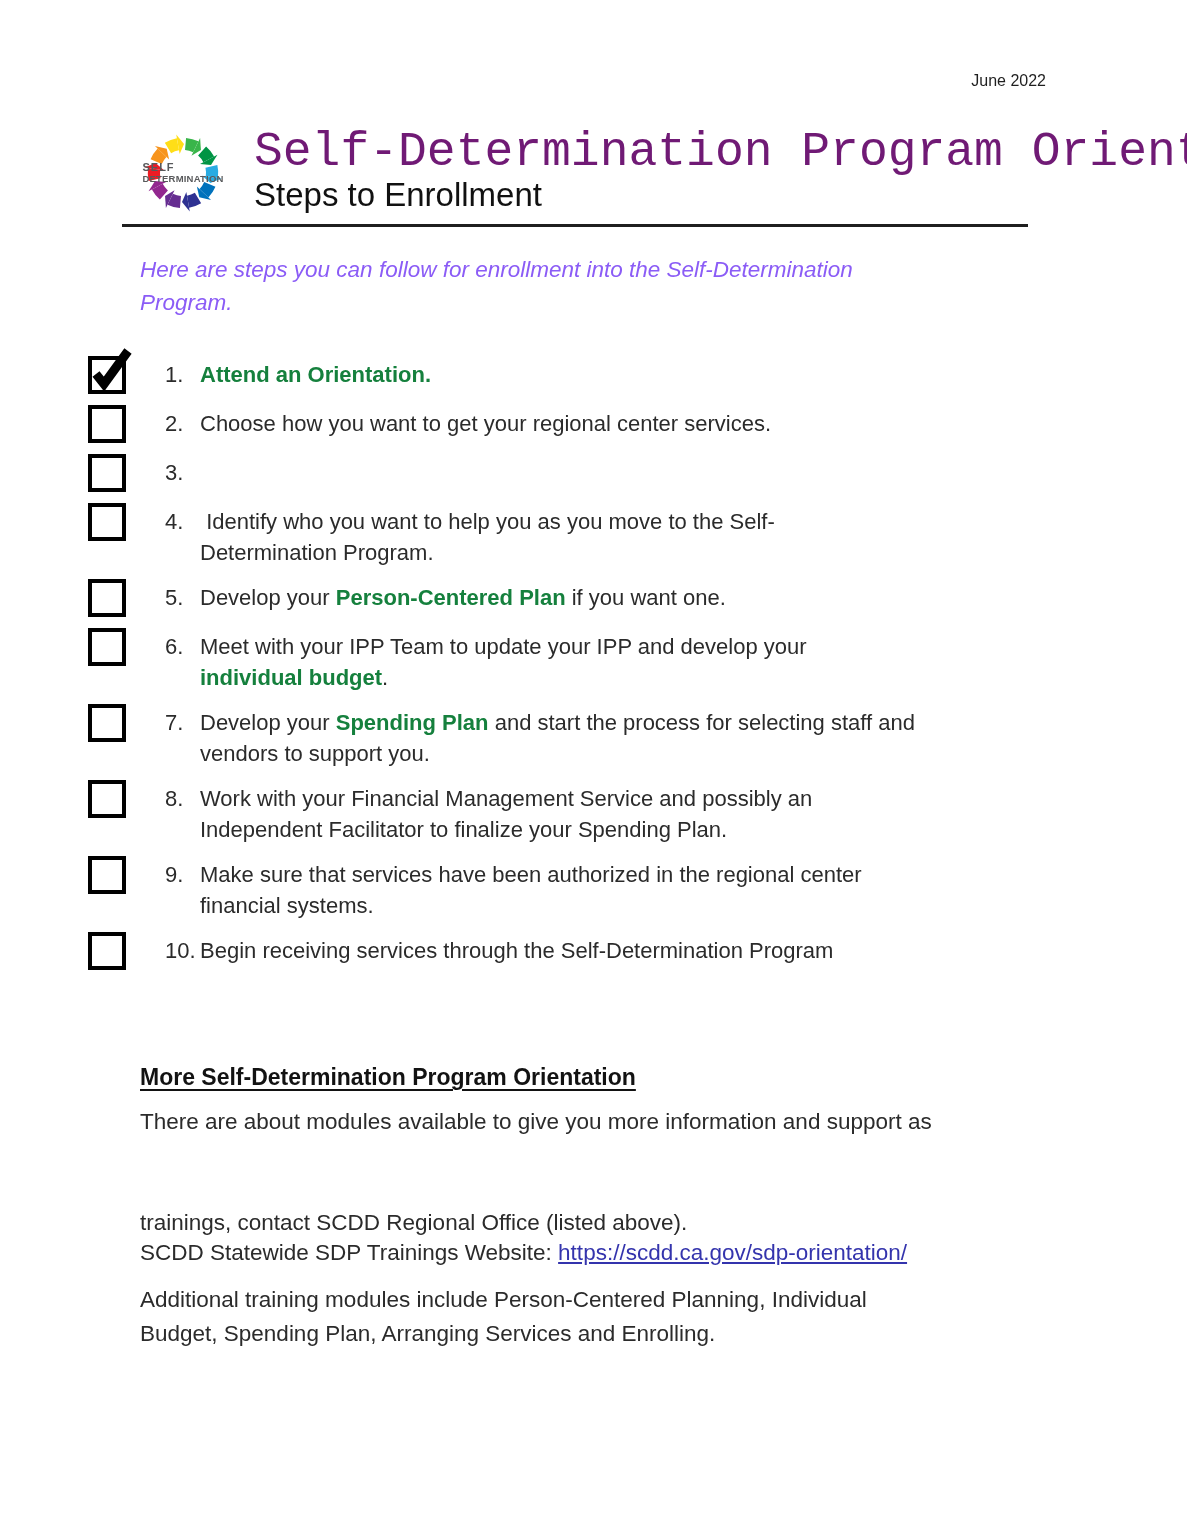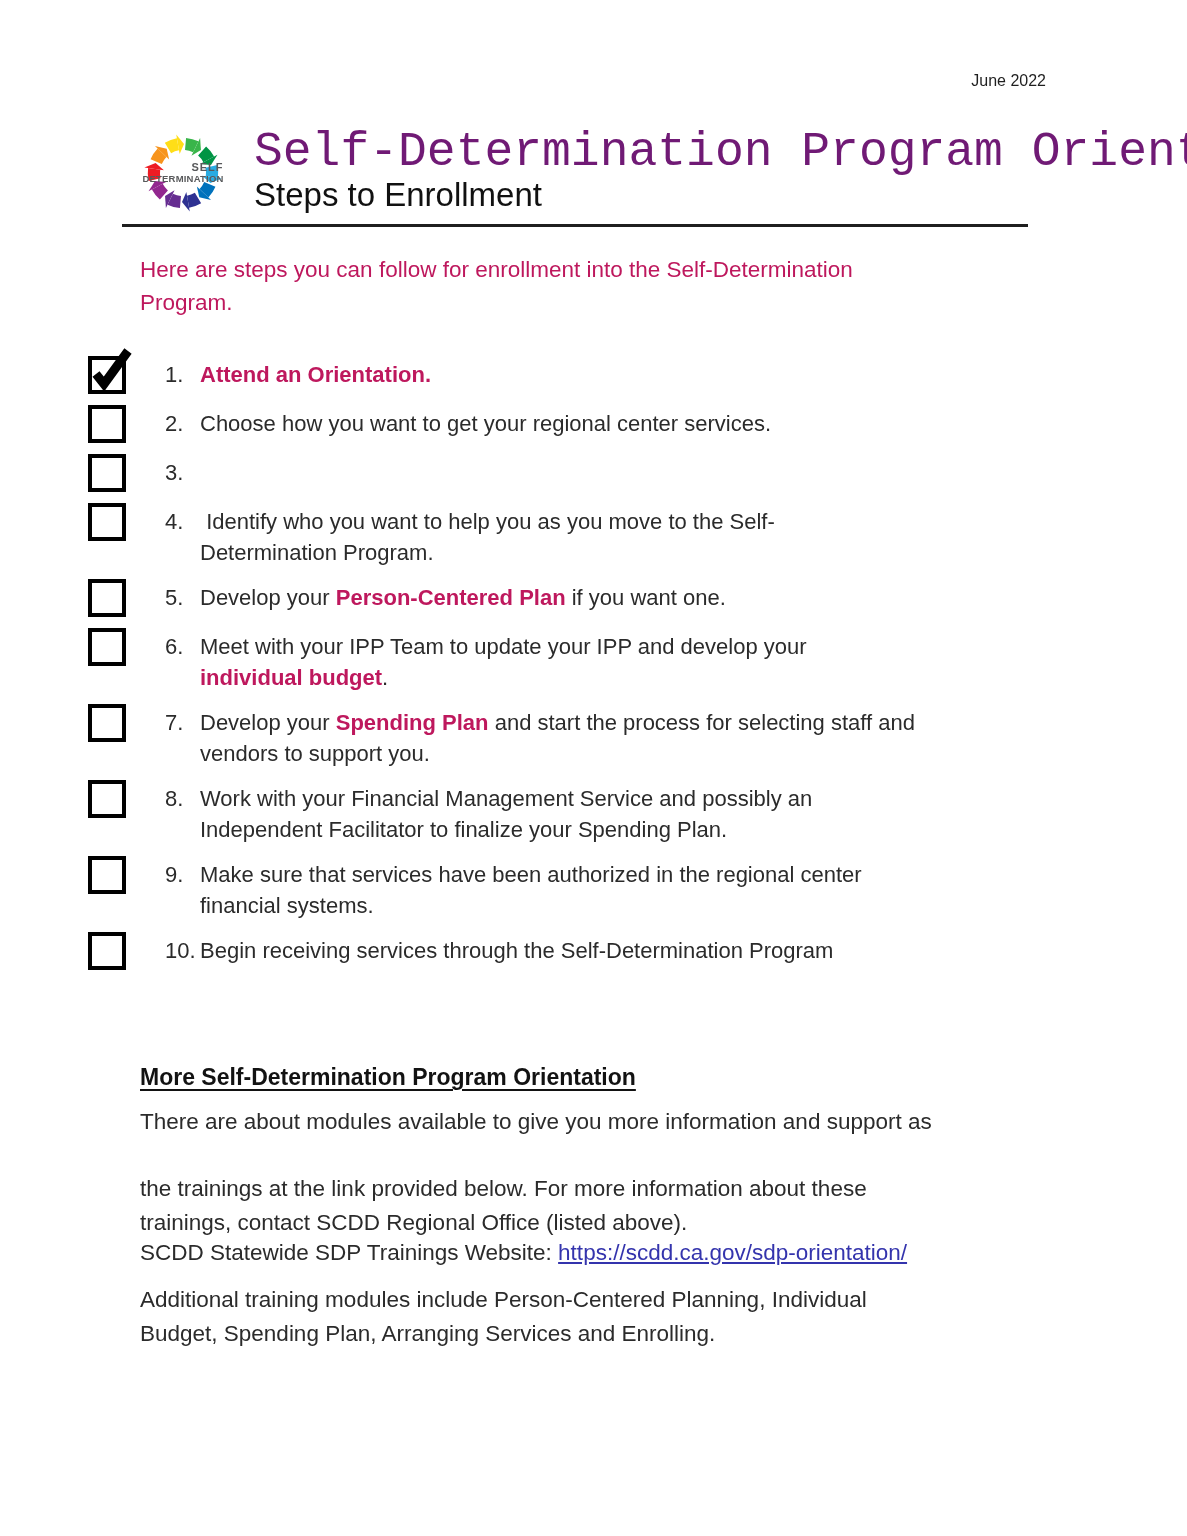--- a/index.html
+++ b/index.html
@@ -14,59 +14,59 @@
   .date {
     position:absolute; top:72px; right:141px;
     font-size:16px; color:#1f1f1f;
   }
 
   
   .logo { position:absolute; left:134px; top:126px; width:98px; height:94px; }
   .logo svg { width:98px; height:94px; display:block; }
   .logo-text {
     position:absolute; left:50%; top:50%; transform:translate(-50%,-52%);
-    text-align:right; color:#58595B; font-weight:bold; line-height:1.05;
+    text-align:left; color:#58595B; font-weight:bold; line-height:1.05;
     white-space:nowrap;
   }
   .logo-text .l1 { font-size:11px; letter-spacing:1px; }
   .logo-text .l2 { font-size:9.5px; letter-spacing:0.2px; }
 
   .titles { position:absolute; left:254px; top:129px; }
   .title {
     font-size:48px; font-weight:400; color:#701a75; line-height:46px;
     letter-spacing:0px; white-space:nowrap;font-family:Liberation Mono, monospace;
   }
   .subtitle {
     font-size:33px; font-weight:normal; color:#111; line-height:38px;
     margin-top:1px; white-space:nowrap;
   }
 
   .rule { position:absolute; top:224px; left:122px; width:906px; height:3px; background:#1f1f1f; }
 
   .intro {
     position:absolute; top:253px; left:140px;
-    font-size:22.5px; line-height:33px; color:#be185d;
+    font-style:italic; font-size:22.5px; line-height:33px; color:#8b5cf6;
     white-space:pre-wrap;
   }
 
   
   .checklist { position:absolute; top:359px; left:88px; width:1010px; }
   .item { display:flex; align-items:flex-start; margin-bottom:14px; }
   .checkbox {
     width:38px; height:38px; border:4px solid #000; background:#fff;
     flex:none; margin-right:39px; margin-top:-3px; position:relative;
   }
   .checkbox svg { position:absolute; left:0; top:0; overflow:visible; }
   .num {
     flex:none; width:35px; font-size:22px; line-height:31px; color:#2b2b2b;
   }
   .item-text {
     font-size:22px; line-height:31px; color:#2b2b2b; white-space:pre-wrap;
   }
-  .item-text .b, .b { font-weight:bold; color:#be185d; }
+  .item-text .b, .b { font-weight:bold; color:#15803d; }
 
   
   .more-heading {
     position:absolute; top:1064px; left:140px;
     font-size:23px; font-weight:bold; color:#121212;
     text-decoration:underline; text-decoration-thickness:2px; text-underline-offset:4px;
   }
   .para { font-size:22.5px; line-height:33.5px; color:#2b2b2b; white-space:pre-wrap; }
   .para1 { position:absolute; top:1105px; left:140px; }
   .link-line { position:absolute; top:1240px; left:140px; font-size:22.5px; color:#2b2b2b; }
@@ -169,19 +169,19 @@
       </div>
       <div class="item">
         <div class="checkbox"></div>
         <div class="num">10.</div>
         <div class="item-text"><span>Begin receiving services through the Self-Determination Program</span></div>
       </div>
     </div>
 
   <div class="more-heading">More Self-Determination Program Orientation</div>
 
-  <div class="para para1"><span>There are about modules available to give you more information and support as</span><br><br><span>the trainings at the link provided below. For more information about these</span><br><span>trainings, contact SCDD Regional Office (listed above).</span></div>
+  <div class="para para1"><span>There are about modules available to give you more information and support as</span><br><br><br><span>trainings, contact SCDD Regional Office (listed above).</span></div>
 
   <div class="link-line"><span>SCDD Statewide SDP Trainings Website: </span><a href="#" class="link" id="sdp-link" style="color: rgb(52, 52, 173);">https://scdd.ca.gov/sdp-orientation/</a></div>
 
   <div class="para para2"><span>Additional training modules include Person-Centered Planning, Individual</span><br><span>Budget, Spending Plan, Arranging Services and Enrolling.</span></div>
 
 </div>
 
 </body></html>

